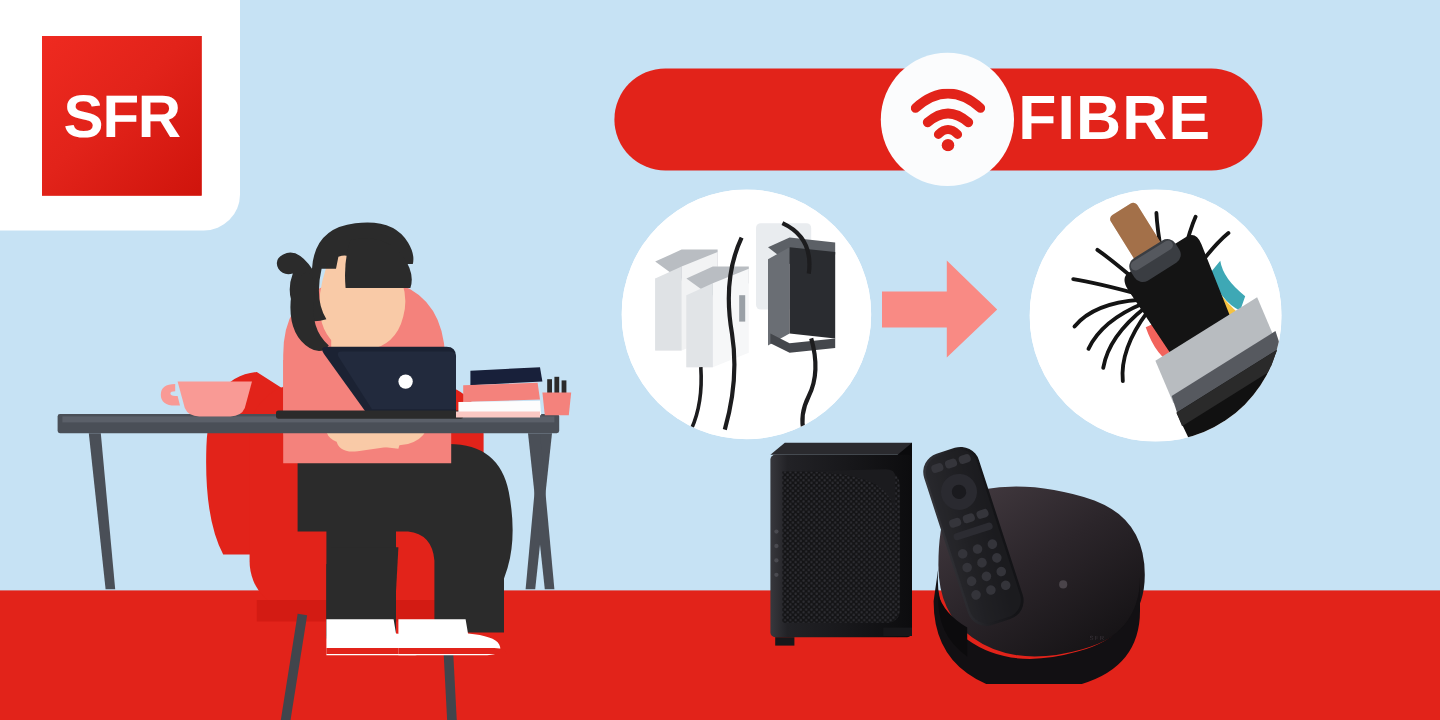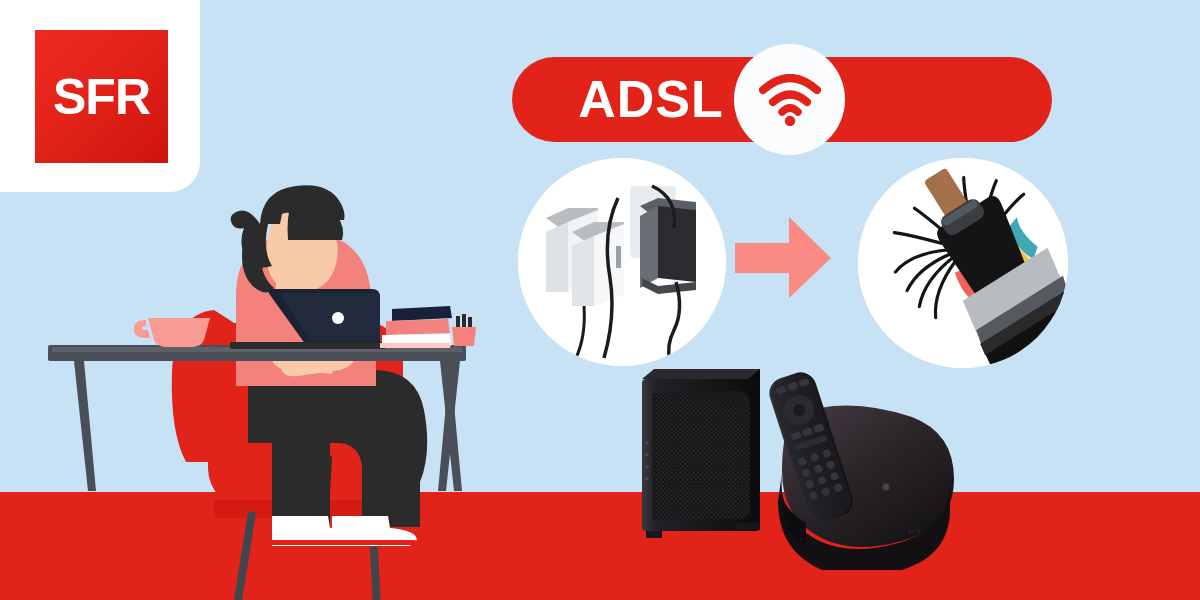--- a/index.html
+++ b/index.html
@@ -331,29 +331,29 @@
         <path d="M84 168 l102 0 l-4 16 l-102 0 z" fill="#56595f"></path>
 
         <path d="M80 182 l104 0 l-8 70 l-104 0 z" fill="#111111"></path>
         <path d="M80 182 l104 0 l-2 12 l-104 0 z" fill="#2a2a2a"></path>
       </g>
     </svg>
   </div>
 
   <div class="pill-wrap">
     <div class="pill"></div>
-    <div class="pill-label left">ADSL</div>
     <div class="wifi-badge">
       <svg width="62" height="52" viewBox="0 0 62 52" xmlns="http://www.w3.org/2000/svg">
         <path d="M4 16 q27 -24 54 0" stroke="#e2231a" stroke-width="8" fill="none" stroke-linecap="round"></path>
         <path d="M14 28 q17 -15 34 0" stroke="#e2231a" stroke-width="8" fill="none" stroke-linecap="round"></path>
         <path d="M23 38 q8 -8 16 0" stroke="#e2231a" stroke-width="7.5" fill="none" stroke-linecap="round"></path>
         <circle cx="31" cy="47" r="5.2" fill="#e2231a"></circle>
       </svg>
     </div>
+    <div class="pill-label right">FIBRE</div>
   </div>
 
   <div class="logo-panel">
     <div class="logo-square">
       <span class="logo-text">SFR</span>
     </div>
   </div>
 
 </div>
 

